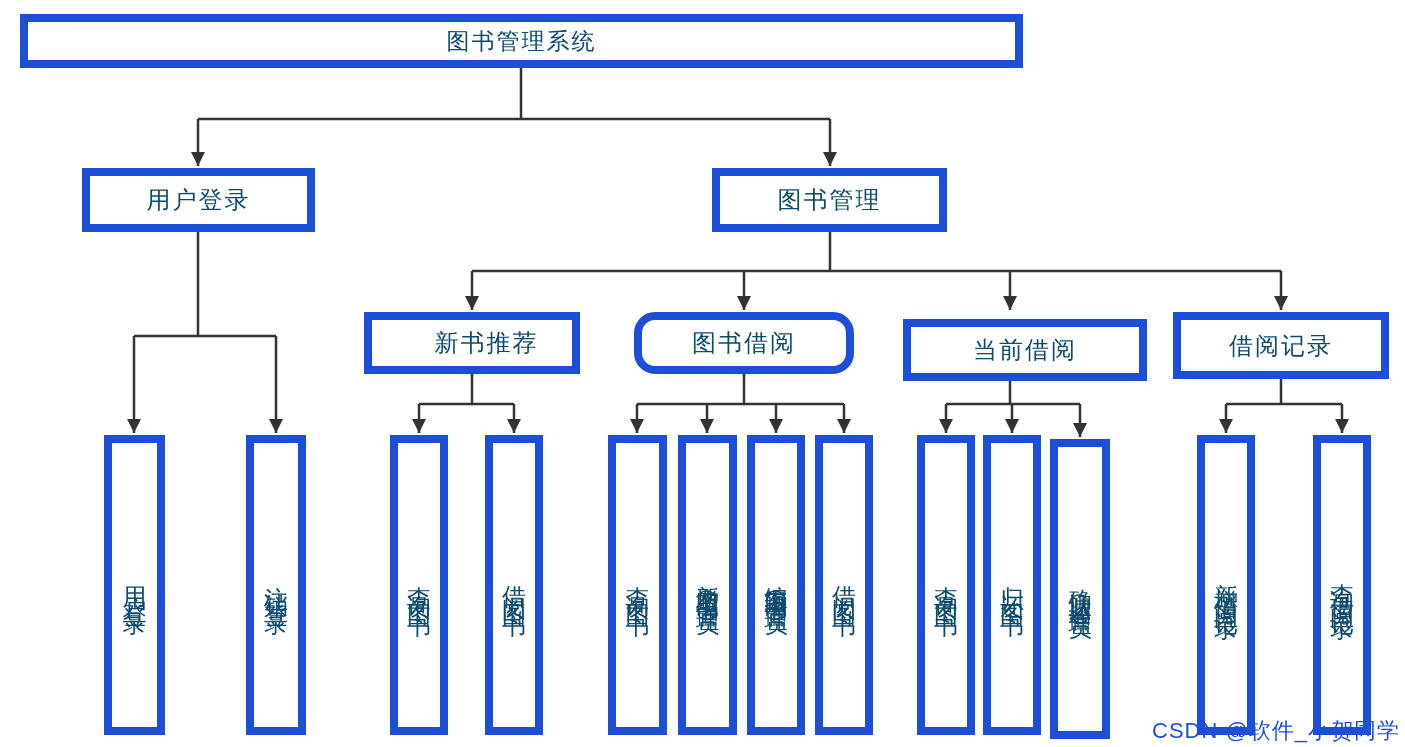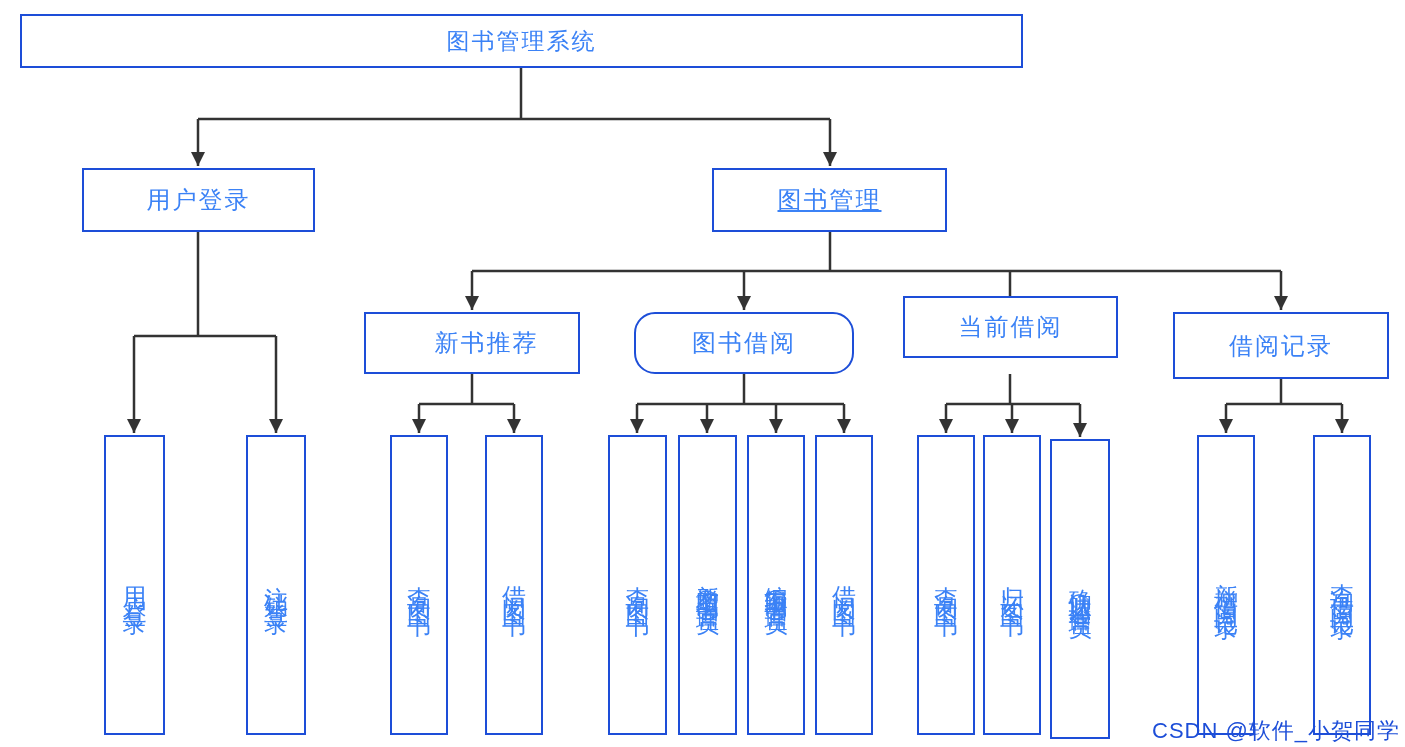--- a/index.html
+++ b/index.html
@@ -7,45 +7,45 @@
     position:relative;
     width:1405px;height:747px;
     background:#ffffff;
     font-family:"Liberation Sans","DejaVu Sans",sans-serif;
     overflow:hidden;
   }
   #wires{position:absolute;left:0;top:0;width:1405px;height:747px;}
   .node{
     position:absolute;
     box-sizing:border-box;
-    border:2px solid #1d4ed8;
+    border:8px solid #1d4ed8;
     background:#ffffff;
-    color:#3b82f6;
+    color:#0c4a6e;
     display:flex;align-items:center;justify-content:center;
   }
   .hbox{font-size:24px;letter-spacing:2px;}
   .vbox{
     writing-mode:vertical-rl;
     text-orientation:mixed;
     font-size:24px;
     letter-spacing:9px;
     line-height:1;
   }
   .vbox.tight{letter-spacing:7px;}
   .vbox.long{letter-spacing:4px;font-size:23px;}
 
   
   .n-root         {left:20px;  top:14px;  width:1003px; height:54px; font-size:23px;}
   .n-user-login   {left:82px;  top:168px; width:233px;  height:64px;}
-  .n-book-mgmt    {left:712px; top:168px; width:235px;  height:64px;text-decoration:underline;}
+  .n-book-mgmt    {left:712px; top:168px; width:235px;  height:64px;}
 
   
   .n-new-books      {left:364px;  top:312px; width:216px; height:62px;padding-left:29px;}
   .n-book-borrow    {left:634px;  top:312px; width:220px; height:62px;border-radius:21px;}
-  .n-current-borrow {left:903px;  top:296px; width:215px; height:62px;font-family:Liberation Mono, monospace;}
+  .n-current-borrow {left:903px;  top:319px; width:244px; height:62px;font-family:Liberation Mono, monospace;}
   .n-borrow-records {left:1173px; top:312px; width:216px; height:67px;}
 
   
   .n-ul-login   {left:104px;  top:435px; width:61px; height:300px;}
   .n-ul-logout  {left:246px;  top:435px; width:60px; height:300px;}
   .n-nb-query   {left:390px;  top:435px; width:58px; height:300px;}
   .n-nb-borrow  {left:485px;  top:435px; width:58px; height:300px;}
   .n-bb-query   {left:608px;  top:435px; width:59px; height:300px;}
   .n-bb-add     {left:678px;  top:435px; width:59px; height:300px;}
   .n-bb-edit    {left:747px;  top:435px; width:58px; height:300px;}

